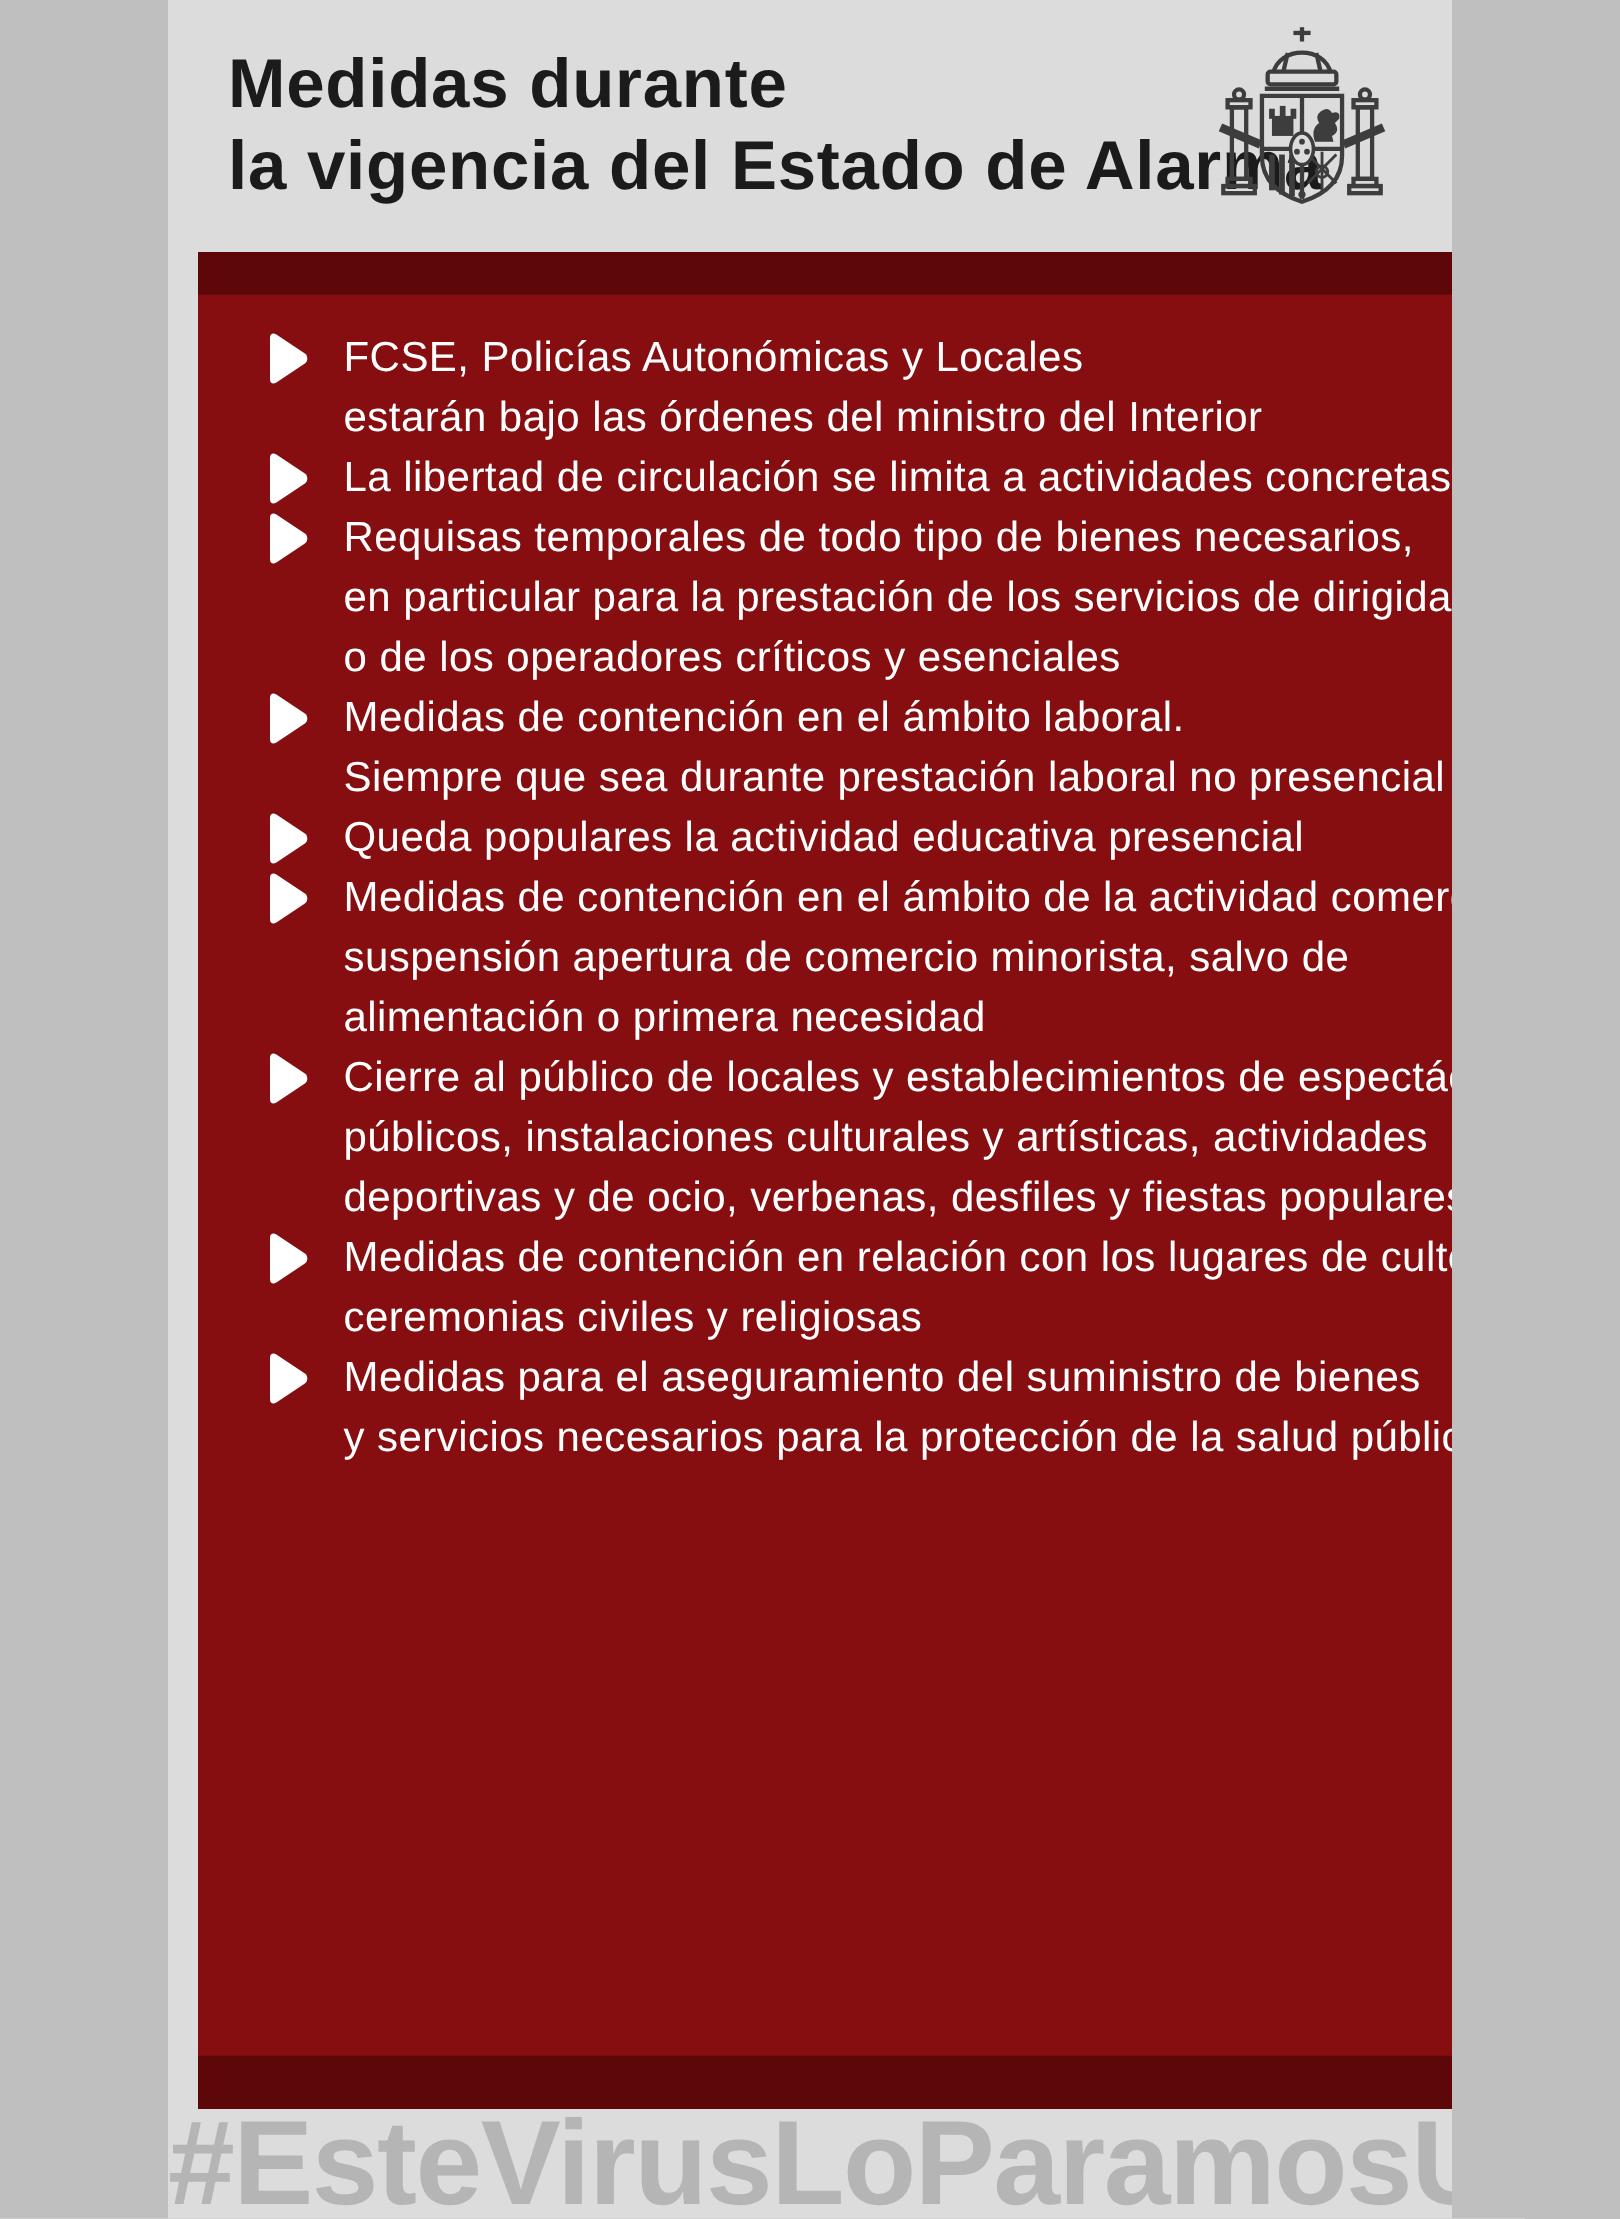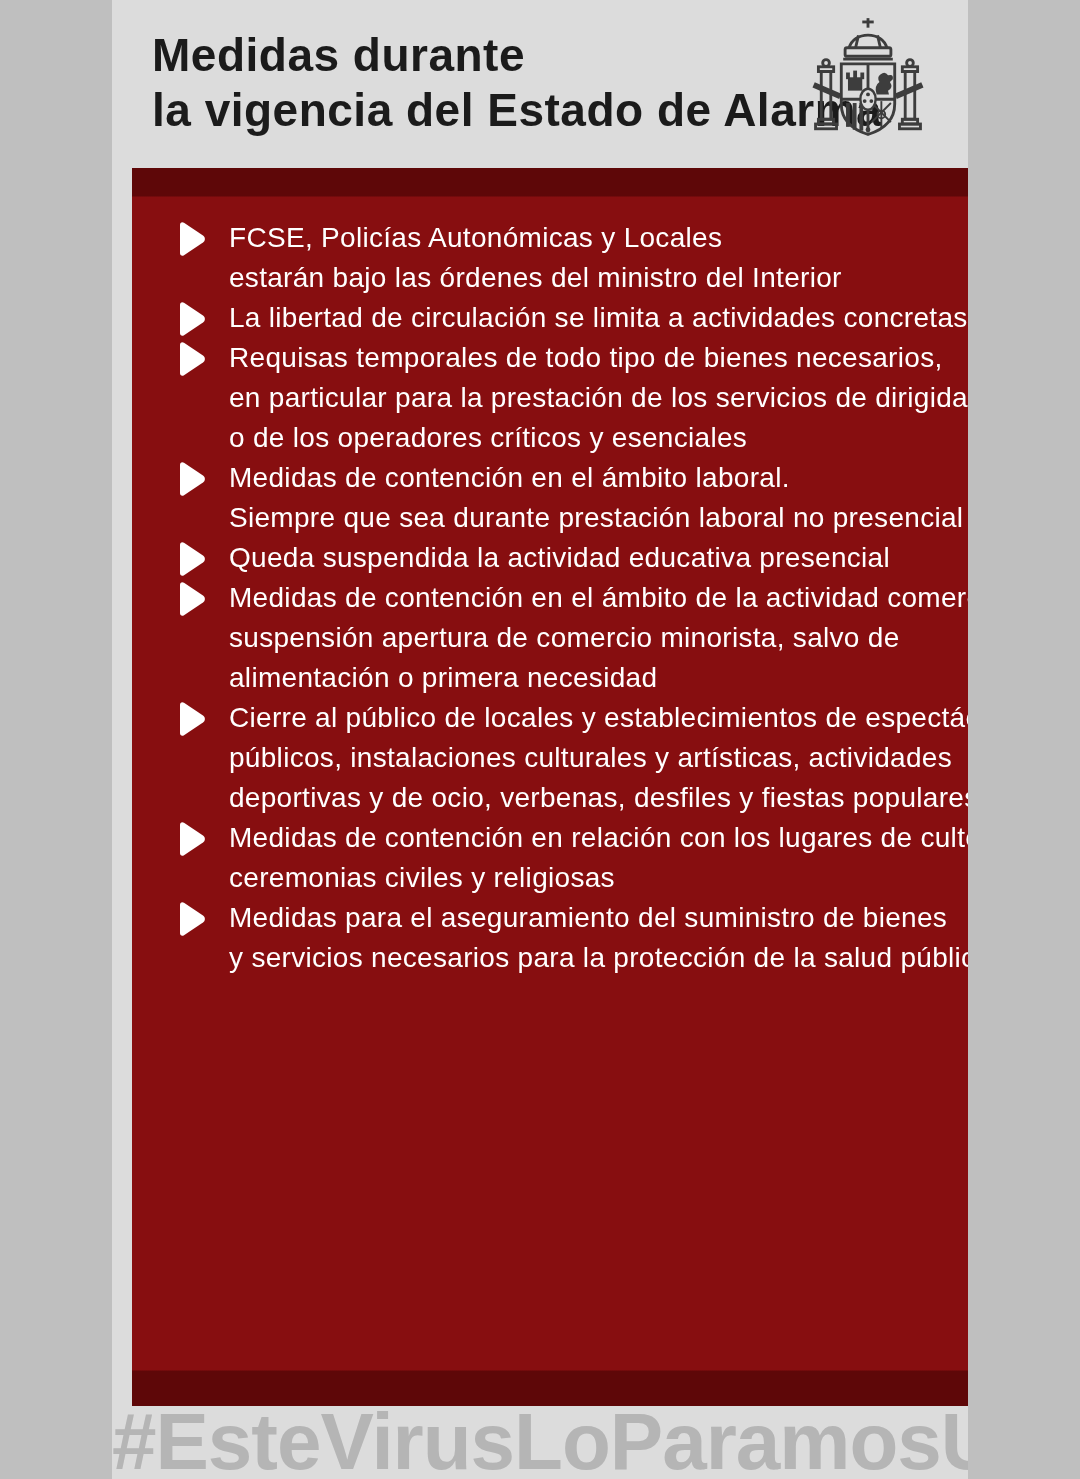--- a/index.html
+++ b/index.html
@@ -190,21 +190,21 @@
         <span class="measure-text">Medidas de contención en el ámbito laboral.
 Siempre que sea durante prestación laboral no presencial</span>
       </li>
 
       <li class="measure-item">
         <span class="bullet">
           <svg viewBox="0 0 30 36">
               <path d="M3 4 C3 1.5 5 0.6 7 1.8 L26 14.5 C28.5 16.2 28.5 19.8 26 21.5 L7 34.2 C5 35.4 3 34.5 3 32 Z" fill="#ffffff"></path>
             </svg>
         </span>
-        <span class="measure-text">Queda suspendida la actividad educativa presencial</span>
+        <span class="measure-text">Queda populares la actividad educativa presencial</span>
       </li>
 
       <li class="measure-item">
         <span class="bullet">
           <svg viewBox="0 0 30 36">
               <path d="M3 4 C3 1.5 5 0.6 7 1.8 L26 14.5 C28.5 16.2 28.5 19.8 26 21.5 L7 34.2 C5 35.4 3 34.5 3 32 Z" fill="#ffffff"></path>
             </svg>
         </span>
         <span class="measure-text">Medidas de contención en el ámbito de la actividad comercial:
 suspensión apertura de comercio minorista, salvo de

